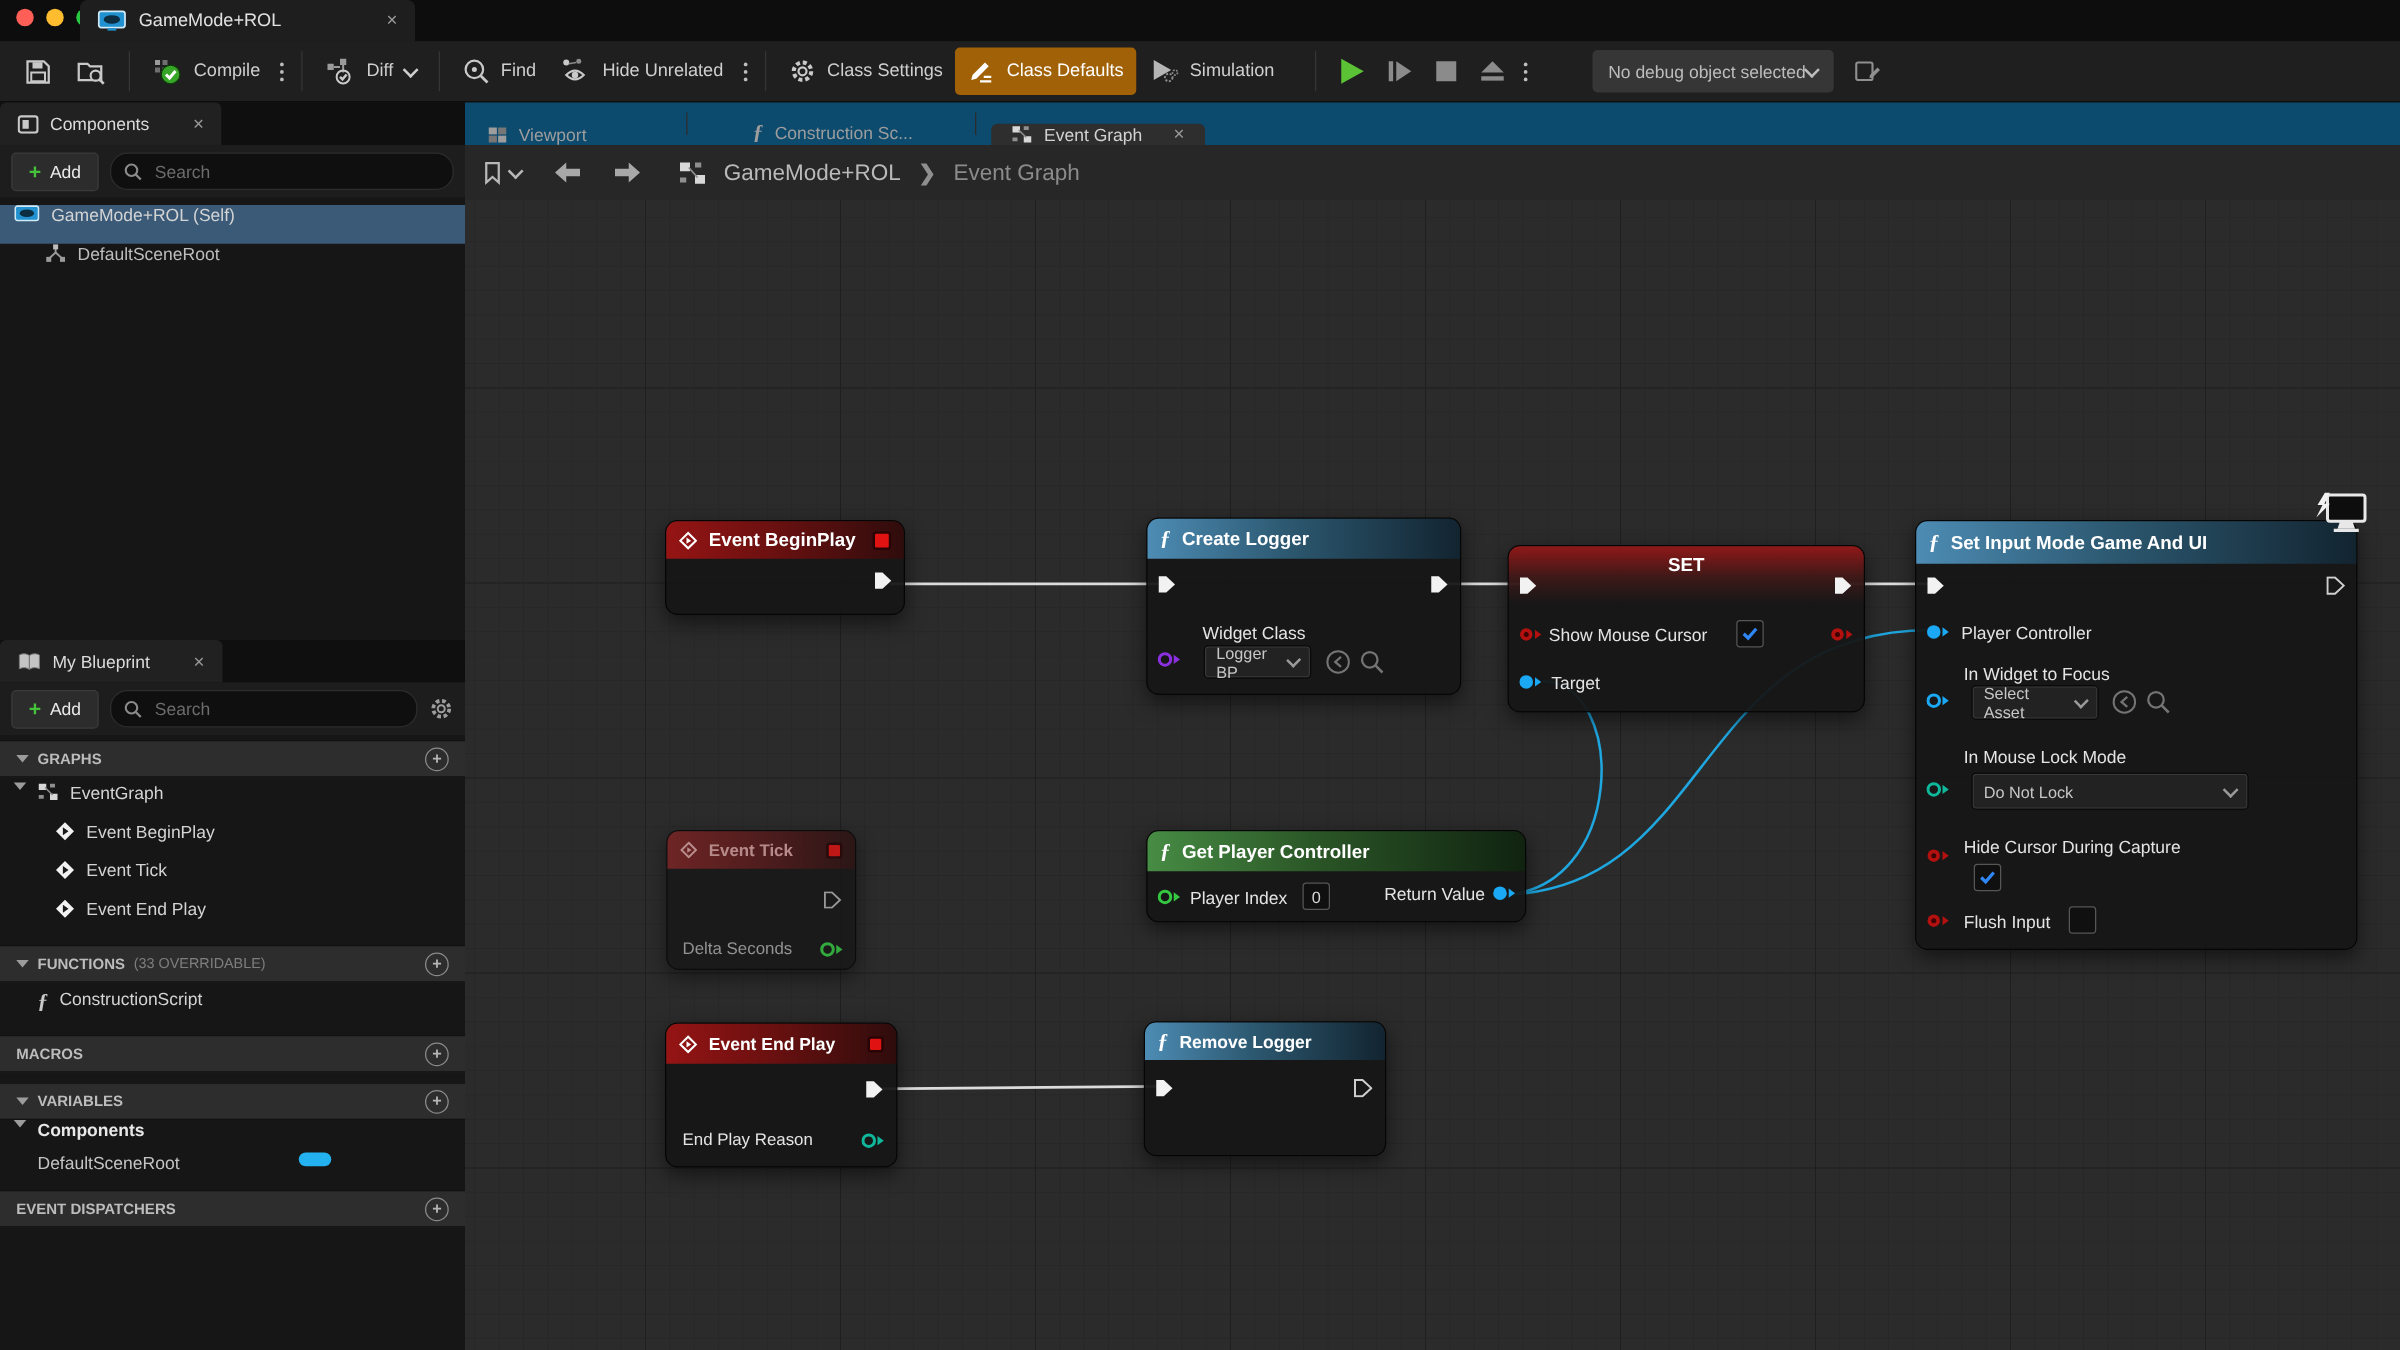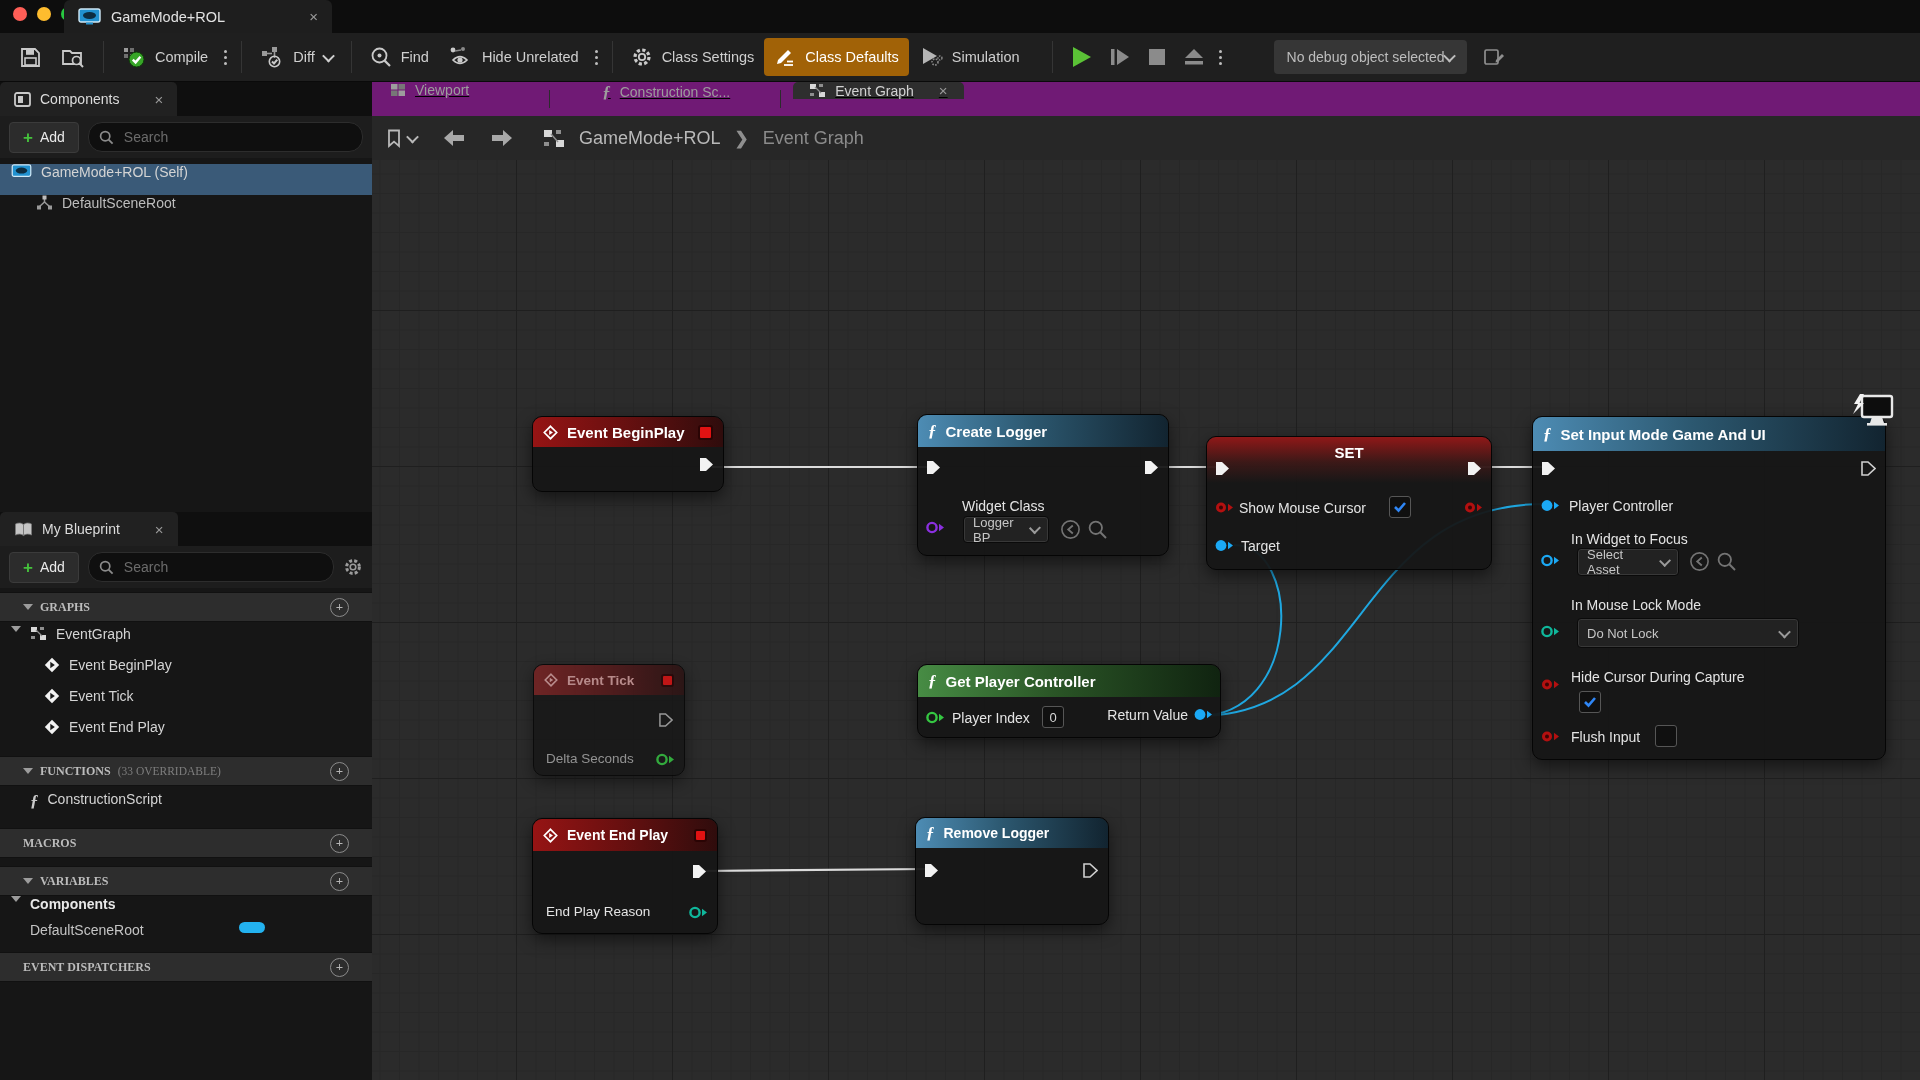--- a/index.html
+++ b/index.html
@@ -41,31 +41,31 @@
   .addbtn{display:flex;align-items:center;gap:7px;background:#2c2c2c;border:1px solid #3b3b3b;
           border-radius:4px;height:29px;padding:0 13px;color:#eaeaea;font-size:14px;}
   .plus{color:#45c13c;font-size:17px;font-weight:bold;line-height:1;}
   .searchbox{flex:1;display:flex;align-items:center;gap:8px;background:#0f0f0f;
              border:1px solid #2d2d2d;border-radius:14px;height:28px;padding:0 10px;}
   .searchbox input{flex:1;background:transparent;border:0;outline:0;color:#cfcfcf;font-size:14px;}
   .searchbox input::placeholder{color:#6c6c6c;}
   .trow{display:flex;gap:9px;height:31px;padding:0 11px;color:#d4d4d4;font-size:14px;}
   .trow.sel{background:#3a5a78;}
   .sechdr{display:flex;align-items:center;gap:7px;height:28px;background:#2d2d2d;color:#bcbcbc;
-          font-weight:bold;font-size:12px;padding:0 23px;border-top:1px solid #111;border-bottom:1px solid #111;font-family:Liberation Serif, serif;}
+          font-weight:bold;font-size:12px;padding:0 13px;border-top:1px solid #111;border-bottom:1px solid #111;}
   .secnote{color:#7e7e7e;font-weight:normal;font-size:11.5px;}
   .pluscirc{margin-left:auto;width:17px;height:17px;border:1px solid #8b8b8b;border-radius:50%;
             color:#b5b5b5;font-size:13px;line-height:16px;text-align:center;}
   .caret{width:0;height:0;border-left:5px solid transparent;border-right:5px solid transparent;
          border-top:6px solid #9c9c9c;flex:none;}
   .pill{width:26px;height:11px;border-radius:6px;background:#23b2ef;margin-left:auto;margin-right:96px;}
 
   
   .graph{position:absolute;left:372px;top:82px;width:1548px;height:998px;}
-  .gtabs{position:absolute;left:0;top:0;width:100%;height:34px;background:#701a75;display:flex;align-items:flex-start;text-decoration:underline;}
+  .gtabs{position:absolute;left:0;top:0;width:100%;height:34px;background:#0c4a6e;display:flex;align-items:flex-end;}
   .gtab{display:flex;align-items:center;gap:9px;padding:0 16px;color:#9d9d9d;font-size:14px;}
   .gtab.active{background:#2e2e2e;color:#d2d2d2;border-radius:5px 5px 0 0;}
   .gsep{width:1px;height:18px;background:#2c2c2c;align-self:center;}
   .crumbbar{position:absolute;left:0;top:34px;width:100%;height:44px;background:#272727;
             display:flex;align-items:center;gap:14px;padding:0 14px;box-sizing:border-box;}
   .crumb-root{color:#b9b9b9;font-size:18px;}
   .crumb-sep{color:#8f8f8f;font-size:17px;font-weight:bold;}
   .crumb-cur{color:#8b8b8b;font-size:18px;}
   .canvas{position:absolute;left:0;top:78px;width:1548px;height:920px;background-color:#2b2b2b;
     background-image:

